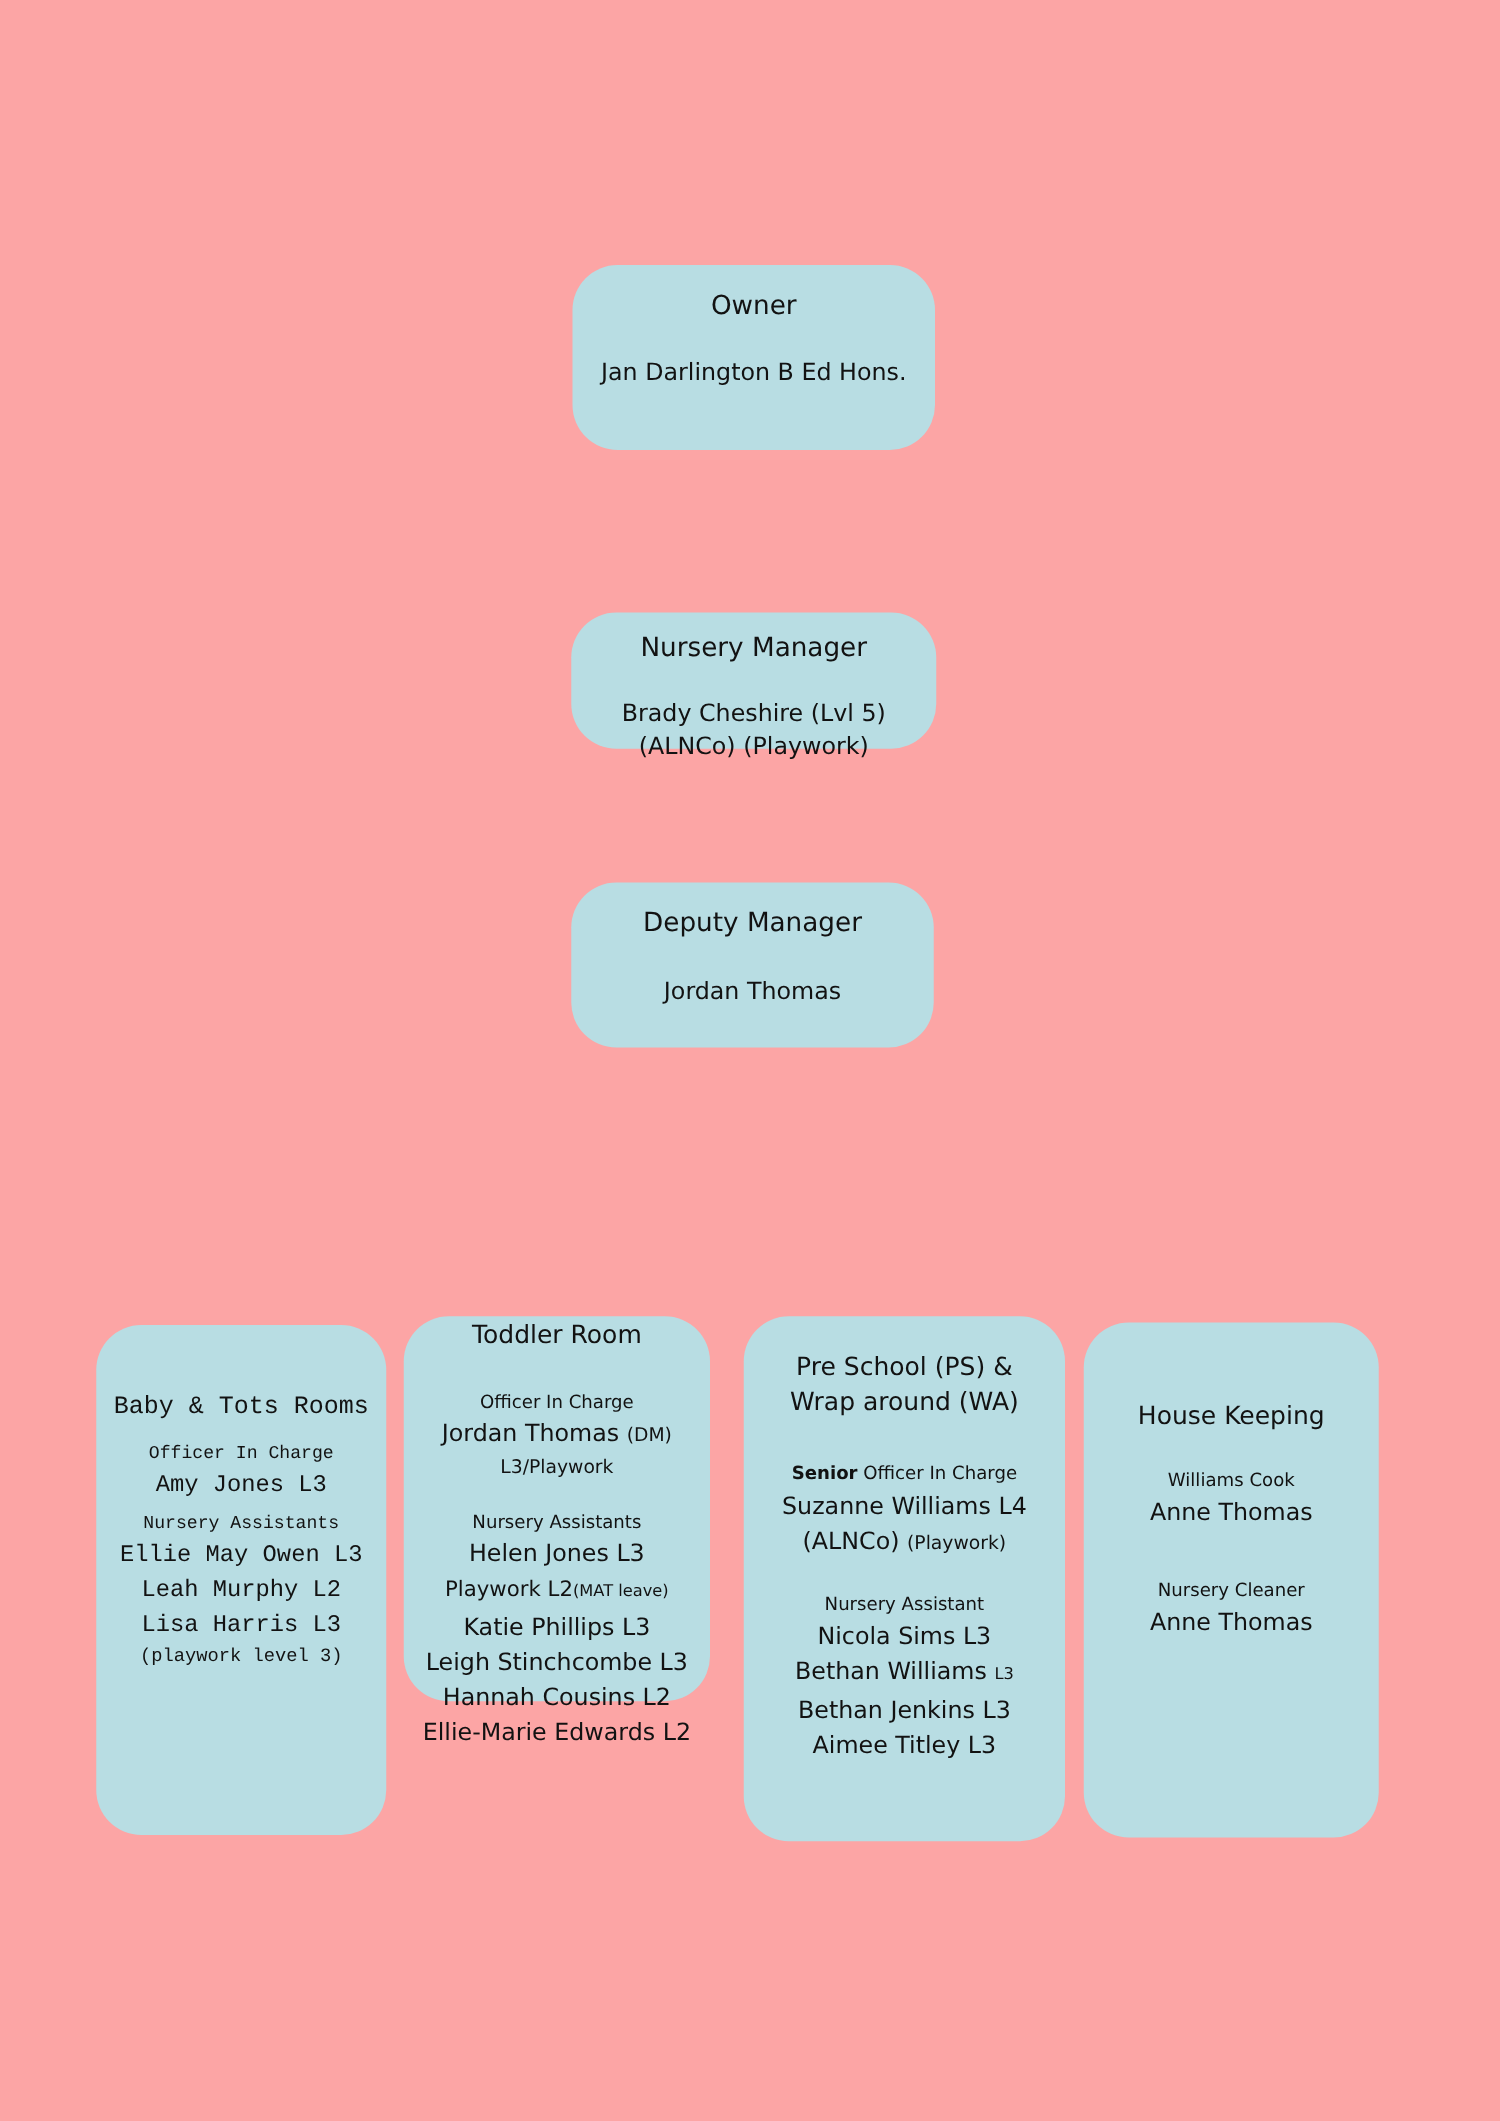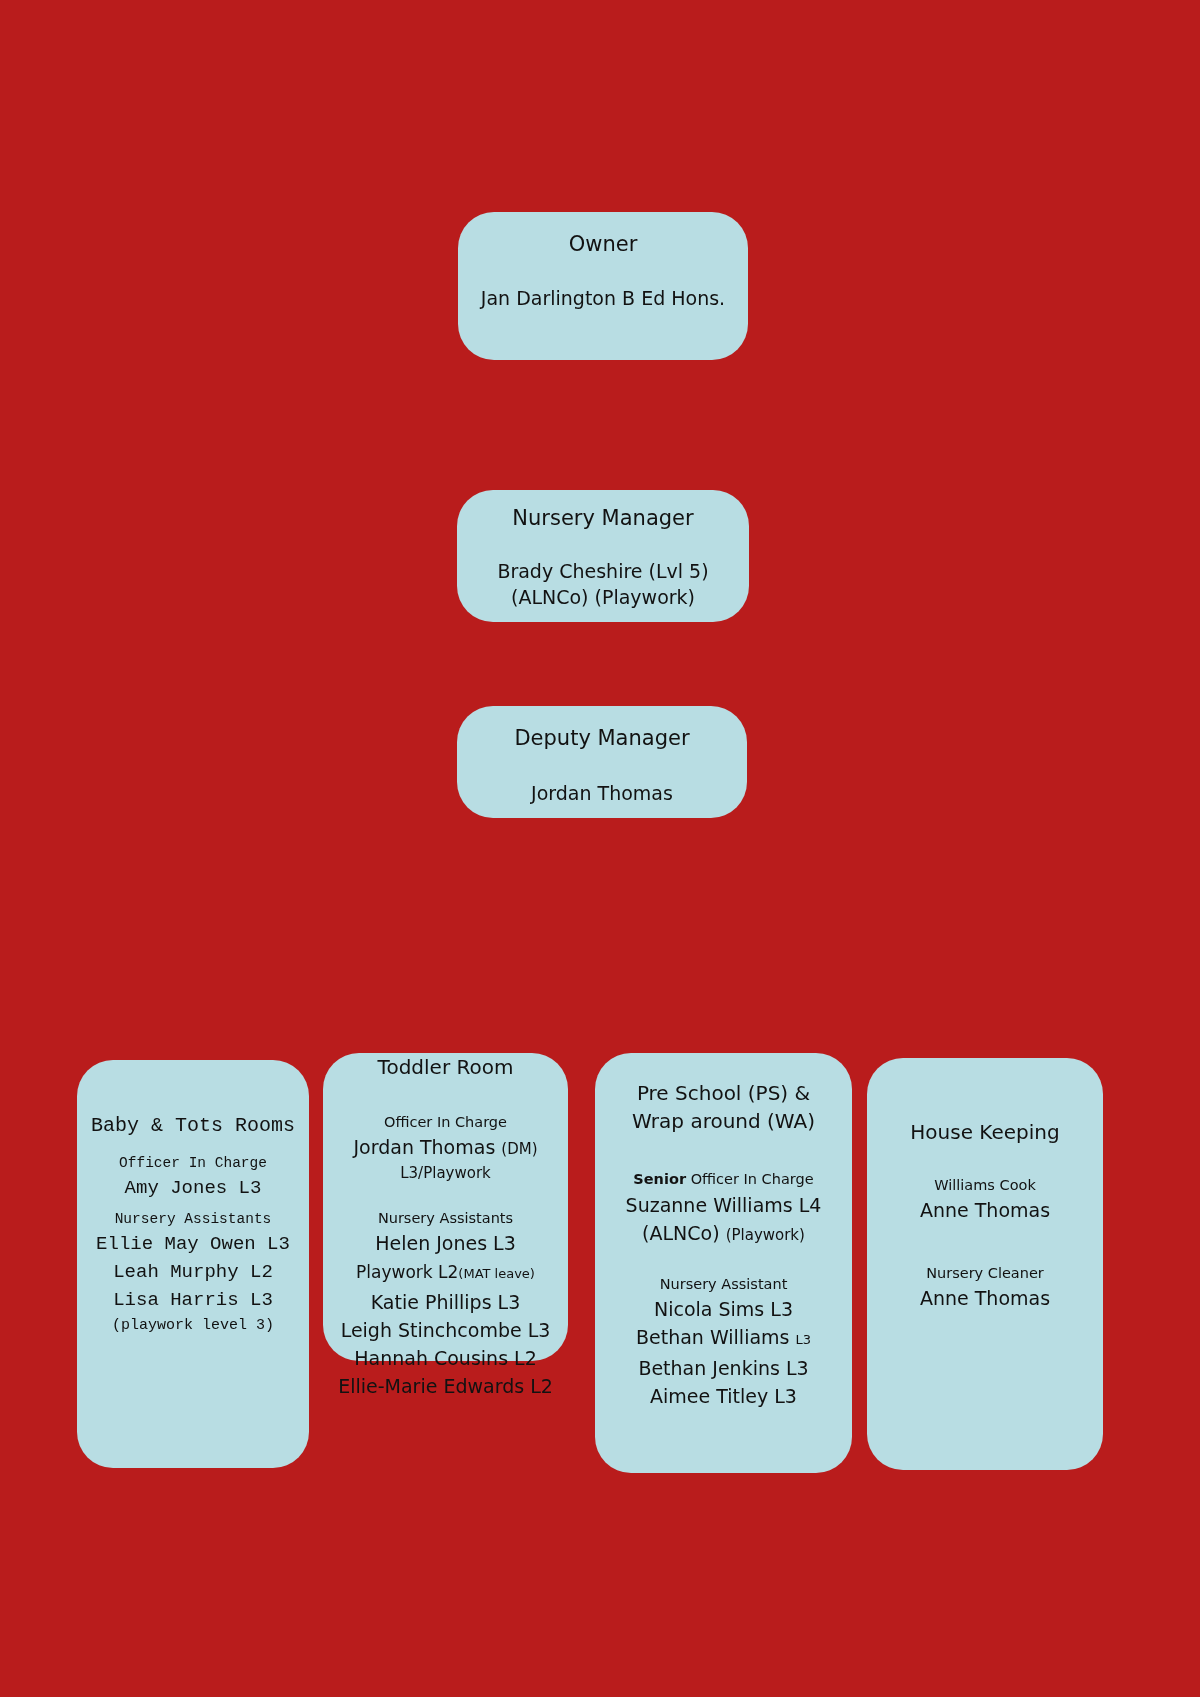--- a/index.html
+++ b/index.html
@@ -1,36 +1,36 @@
 <!DOCTYPE html>
 <html><head>
 <meta charset="utf-8">
 <style>
   html,body{margin:0;padding:0;background:#000;}
   .canvas{
-    position:relative;width:1200px;height:1697px;background:#b91c1c;
+    position:relative;width:1200px;height:1697px;background:#fca5a5;
     font-family:"DejaVu Sans","Liberation Sans",sans-serif;overflow:hidden;
   }
   .box{
     position:absolute;background:#b8dde3;border-radius:36px;color:#121212;
     text-align:center;box-sizing:border-box;padding-left:6px;padding-right:6px;
   }
   .t  {font-size:21px;line-height:28px;font-weight:400;}
   .t2 {font-size:20px;line-height:28px;}
   .lg {font-size:19px;line-height:28px;text-align:center;}
   .md {font-size:17px;line-height:28px;}
   .sm {font-size:14.5px;line-height:22px;}
   .xs {font-size:13px;}
   .bold{font-weight:bold;}
   
   .owner   {left:458px;top:212px;width:290px;height:148px;padding-top:18px;}
   .owner .name{margin-top:26px;}
-  .nursery {left:457px;top:490px;width:292px;height:132px;padding-top:14px;}
+  .nursery {left:457px;top:490px;width:292px;height:109px;padding-top:14px;}
   .nursery .name{margin-top:26px;line-height:26px;}
-  .deputy  {left:457px;top:706px;width:290px;height:112px;padding-top:18px;}
+  .deputy  {left:457px;top:706px;width:290px;height:132px;padding-top:18px;}
   .deputy .name{margin-top:27px;}
   .babytots{left:77px; top:1060px;width:232px;height:408px;padding-top:52px;font-family:Liberation Mono, monospace;}
   .toddler {left:323px;top:1053px;width:245px;height:308px;}
   .preschool{left:595px;top:1053px;width:257px;height:420px;padding-top:26px;}
   .housekeeping{left:867px;top:1058px;width:236px;height:412px;padding-top:60px;}
   .gap6 {margin-top:6px;}
   .gap12{margin-top:12px;}
   .gap22{margin-top:22px;}
   .gap26{margin-top:26px;}
   .gap28{margin-top:28px;}

